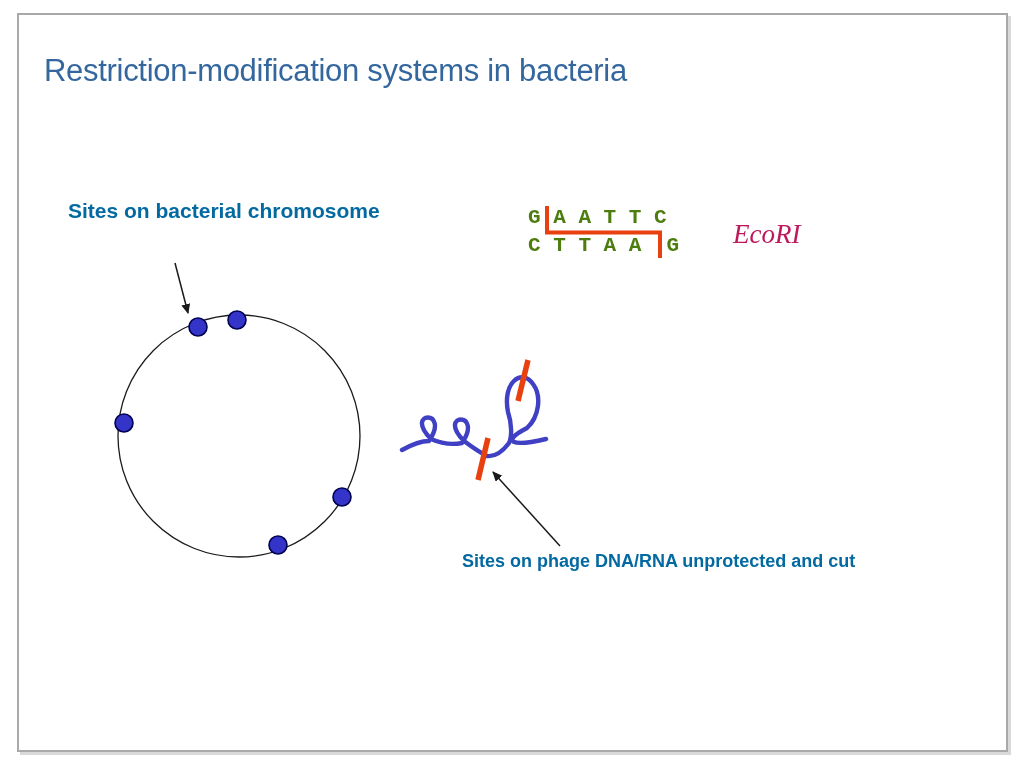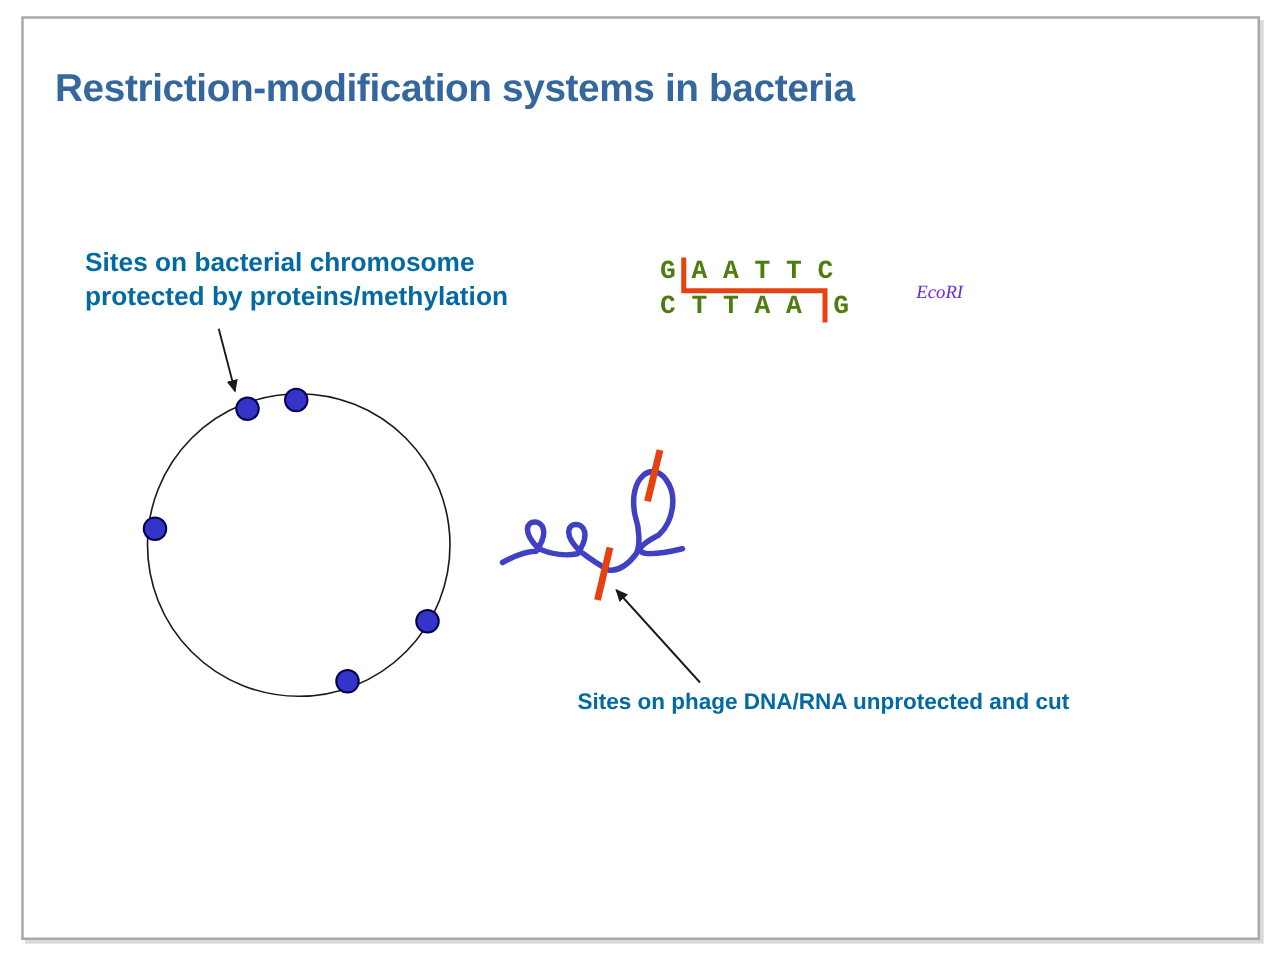--- a/index.html
+++ b/index.html
@@ -2,44 +2,43 @@
 <html><head>
 <meta charset="utf-8">
 <style>
   html,body{margin:0;padding:0;background:#ffffff;}
   body{width:1024px;height:768px;position:relative;overflow:hidden;
        font-family:"Liberation Sans",sans-serif;}
   .slide{position:absolute;left:17px;top:13px;width:987px;height:735px;
          background:#ffffff;border:2px solid #a9a9a9;
          box-shadow:3px 3px 0 rgba(0,0,0,0.15);}
   .abs{position:absolute;}
-  .title{left:44px;top:52px;font-size:31px;line-height:38px;font-weight:bold;
+  .title{left:44px;top:52px;font-size:31px;line-height:38px;font-weight:normal;
          color:#34679e;letter-spacing:-0.3px;white-space:nowrap;}
   .navy-label{font-weight:bold;color:#0369a1;white-space:nowrap;}
   .chrom-label{left:68px;top:197px;font-size:21px;line-height:27px;}
   .phage-label{left:462px;top:547px;font-size:18px;line-height:28px;}
   .seq-row{font-family:"Liberation Mono",monospace;font-weight:bold;
            color:#4d7c0f;font-size:21px;line-height:28px;white-space:pre;}
   .seq-top{left:528px;top:204px;}
   .seq-bottom{left:528px;top:232px;text-align:right;}
   .enzyme{left:733px;top:220px;font-family:"Liberation Serif",serif;
-          font-style:italic;color:#6d28d9;font-size:15px;line-height:28px;}
+          font-style:italic;color:#be185d;font-size:27px;line-height:28px;}
   svg.diagram{position:absolute;left:0;top:0;width:1024px;height:768px;
               pointer-events:none;}
 </style>
 </head>
 <body>
 
 <div class="slide"></div>
 
 <div class="abs title">Restriction-modification systems in bacteria</div>
 
 <div class="abs navy-label chrom-label">
   <div>Sites on bacterial chromosome</div>
-  <div>protected by proteins/methylation</div>
 </div>
 
 <div class="abs seq-row seq-top">G A A T T C</div>
 <div class="abs seq-row seq-bottom">C T T A A  G</div>
 <div class="abs enzyme">EcoRI</div>
 
 <div class="abs navy-label phage-label">Sites on phage DNA/RNA unprotected and cut</div>
 
 <svg class="diagram" viewBox="0 0 1024 768">
   <defs>

